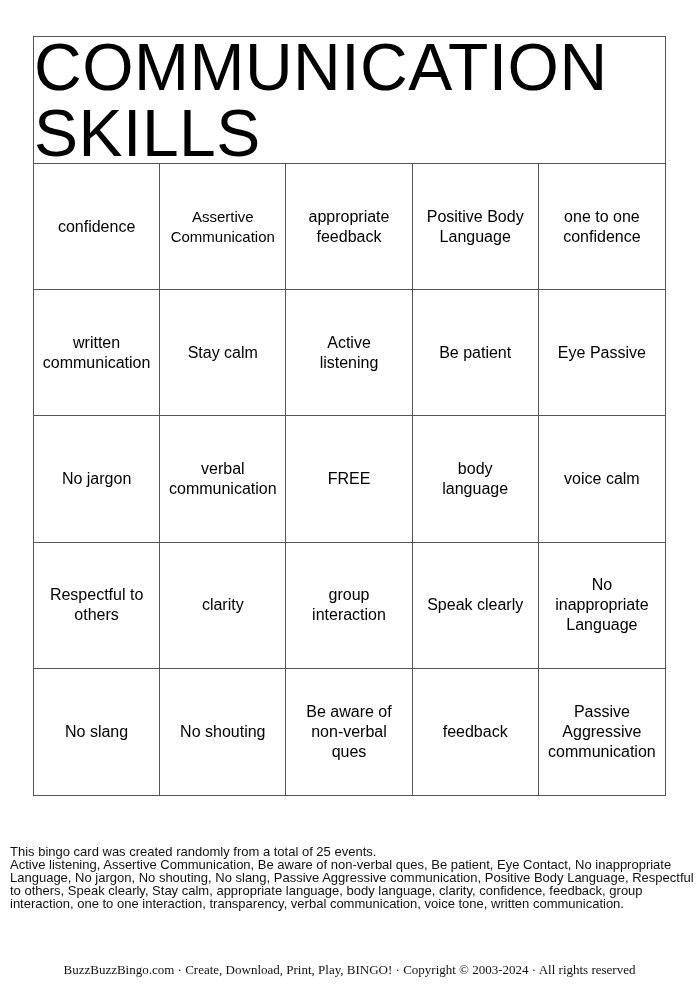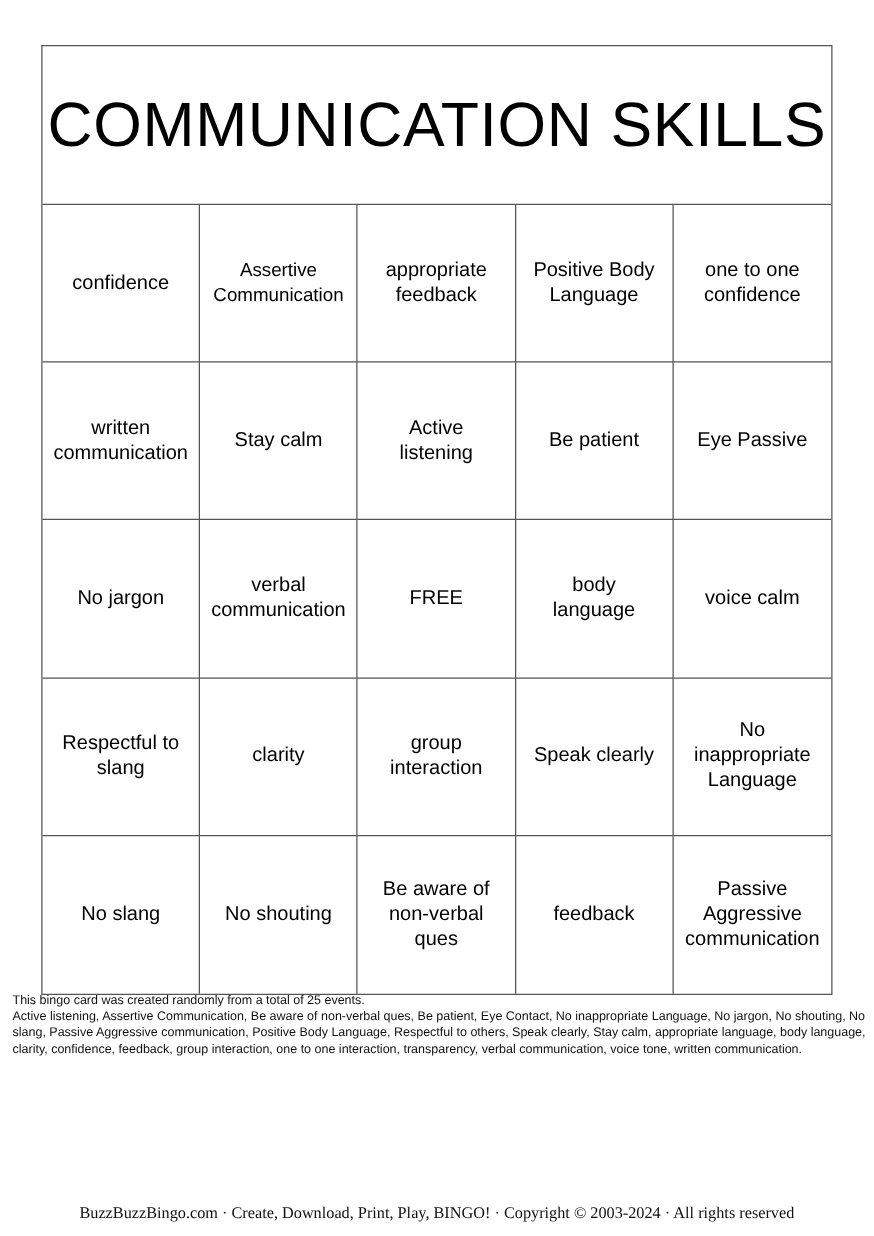--- a/index.html
+++ b/index.html
@@ -10,38 +10,38 @@
     .card {
       position: absolute; left: 33px; top: 36px; width: 633px; height: 760px;
       box-sizing: border-box; border: 1px solid #555;
     }
     .title-box {
       position: absolute; left: 0; top: 0; width: 100%; height: 127px;
       box-sizing: border-box; border-bottom: 1px solid #555;
       display: flex; align-items: center; justify-content: center;
     }
     .title {
-      font-size: 50px; letter-spacing: 0.5px; line-height: 1; margin-top: 0px;
+      font-size: 66px; letter-spacing: 0.5px; line-height: 1; margin-top: 0px;
     }
     .grid {
       position: absolute; left: 0; top: 127px; width: 100%; height: 631px;
       display: grid; grid-template-columns: repeat(5, 1fr); grid-template-rows: repeat(5, 1fr);
     }
     .cell {
       box-sizing: border-box; border-right: 1px solid #555; border-bottom: 1px solid #555;
       display: flex; align-items: center; justify-content: center; text-align: center;
       font-size: 16px; line-height: 20px; padding: 0 2px; overflow: hidden;
     }
     .cell:nth-child(5n) { border-right: none; }
     .cell:nth-last-child(-n+5) { border-bottom: none; }
     .cell.small { font-size: 15px; line-height: 20px; }
     .cell span { display: block; }
     .notes {
-      position: absolute; left: 10px; top: 794px; width: 685px;
-      font-size: 10px; line-height: 13px; color: #111;
+      position: absolute; left: 10px; top: 845px; width: 685px;
+      font-size: 13px; line-height: 13px; color: #111;
     }
     .footer {
       position: absolute; left: 0; top: 962px; width: 699px; text-align: center;
       font-size: 13px; color: #111; font-family: Liberation Serif, serif;
     }
   </style>
 </head>
 <body>
 
 <div class="card">
@@ -91,21 +91,21 @@
         <span>FREE</span>
       </div>
     <div class="cell">
         <span style="padding:0 22px">body language</span>
       </div>
     <div class="cell">
         <span>voice calm</span>
       </div>
 
     <div class="cell">
-        <span style="padding:0 4px">Respectful to slang</span>
+        <span style="padding:0 4px">Respectful to others</span>
       </div>
     <div class="cell">
         <span>clarity</span>
       </div>
     <div class="cell">
         <span style="padding:0 10px">group interaction</span>
       </div>
     <div class="cell">
         <span>Speak clearly</span>
       </div>

